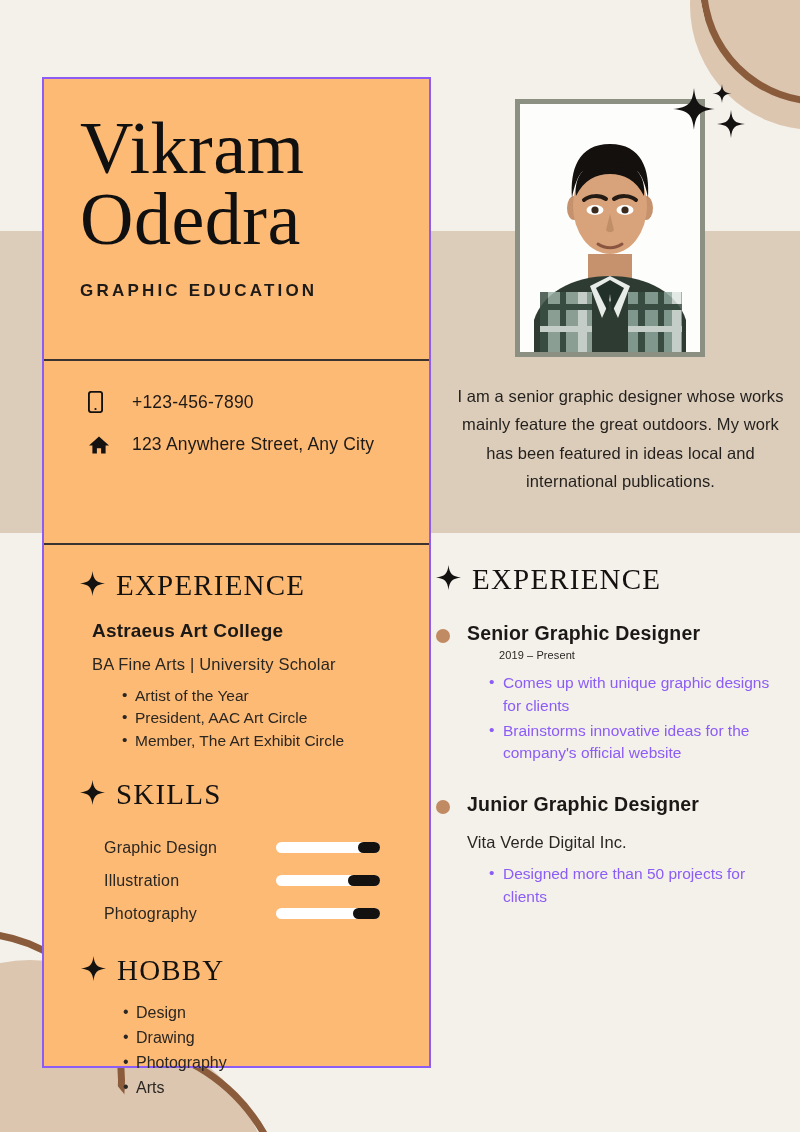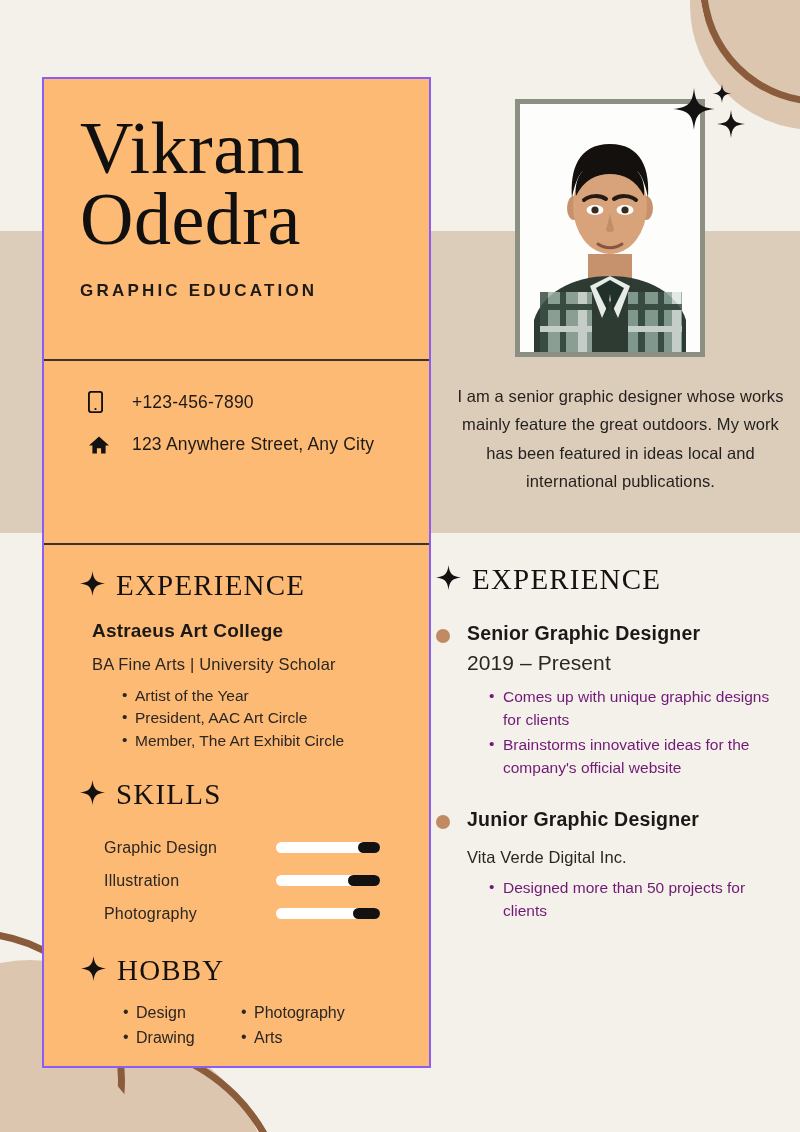--- a/index.html
+++ b/index.html
@@ -238,20 +238,21 @@
     background: #141211;
     border-radius: 6px;
   }
 
   
   .hobby-section { padding: 24px 36px 0 37px; }
   .hobby-cols {
     display: flex;
     margin-top: 14px;
     margin-left: 42px;
+    flex-direction: column;
   }
   .hobby-col { width: 118px; }
   .hobby-col ul { list-style: none; }
   .hobby-col li {
     font-size: 16px;
     color: #2a2622;
     line-height: 1.55;
     position: relative;
     padding-left: 13px;
   }
@@ -325,33 +326,34 @@
     letter-spacing: 0.2px;
   }
   .exp-company {
     margin-top: 12px;
     font-size: 16.5px;
     color: #2a2622;
     line-height: 1.45;
     letter-spacing: 0.1px;
   }
   .exp-dates {
-    font-size: 21px;
+    font-size: 11px;
     color: #2a2622;
     line-height: 1.45;
     letter-spacing: 0.1px;
+    margin-left: 32px;
   }
   .exp-bullets {
     margin-top: 8px;
     margin-left: 22px;
     list-style: none;
   }
   .exp-bullets li {
     font-size: 15.5px;
-    color: #701a75;
+    color: #8b5cf6;
     line-height: 1.48;
     position: relative;
     padding-left: 14px;
     margin-bottom: 2px;
   }
   .exp-bullets li::before {
     content: "•";
     position: absolute;
     left: 0;
     top: -1px;

